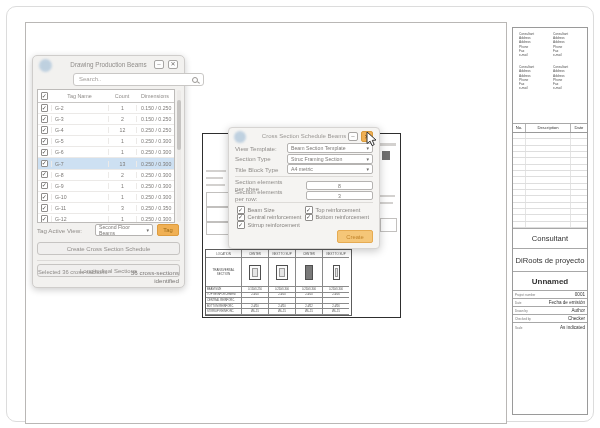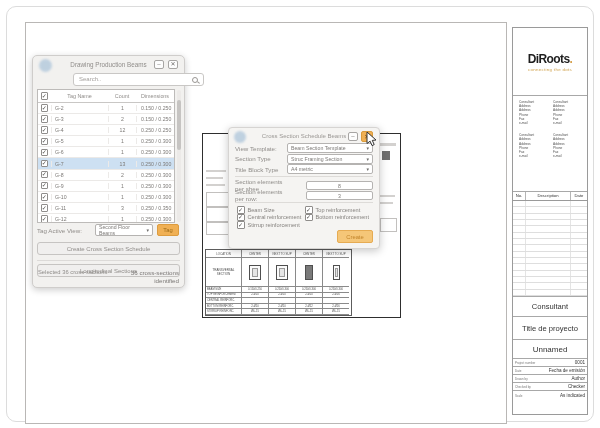--- a/index.html
+++ b/index.html
@@ -24,21 +24,21 @@
   .rev-head{display:grid;grid-template-columns:13px 1fr 16px;height:8px;border-bottom:1px solid #9a9a9a;
             font-size:4.2px;color:#333;align-items:center;text-align:center;}
   .rev-head span{border-right:1px solid #b5b5b5;height:100%;line-height:8px;}
   .rev-head span:last-child{border-right:none;}
   .rev-rows{flex:1;display:flex;flex-direction:column;}
   .rev-row{flex:1;display:grid;grid-template-columns:13px 1fr 16px;border-bottom:1px solid #dedede;}
   .rev-row span{border-right:1px solid #e4e4e4;}
   .rev-row span:last-child{border-right:none;}
   .tb-owner{height:20px;font-size:7.6px;color:#333;display:flex;align-items:center;justify-content:center;}
   .tb-projname{height:23px;font-size:7.6px;color:#333;display:flex;align-items:center;justify-content:center;}
-  .tb-unnamed{height:19px;font-size:8px;color:#333;display:flex;align-items:center;justify-content:center;}
+  .tb-unnamed{height:19px;font-size:8px;color:#333;display:flex;align-items:center;justify-content:center;font-weight:bold;}
   .tb-info{height:8px;display:flex;align-items:center;justify-content:space-between;padding:0 2px;}
   .tb-info .lbl{font-size:3px;color:#777;}
   .tb-info .val{font-size:4.6px;color:#333;}
   .tb-sheetno{height:15px;font-size:9px;color:#222;display:flex;align-items:center;justify-content:center;}
   .tb-scale{height:9px;border-bottom:none;display:flex;align-items:center;justify-content:space-between;padding:0 2px;}
   
   .minisheet{left:202px;top:133px;width:197px;height:183px;background:#fff;border:1.5px solid #2e2e2e;z-index:2;}
   .frag-bar{background:#d3d1cf;}
   .frag-box{border:1px solid #c2c0be;}
   .frag-dark{background:#6f6f6f;}
@@ -115,24 +115,20 @@
               color:#c1832a;font-size:5.8px;text-align:center;line-height:12px;box-sizing:border-box;}
   .cursor{left:366px;top:131px;z-index:10;}
 </style>
 </head>
 <body>
 
 <div class="abs outer-border"></div>
 <div class="abs sheet"></div>
 
 <div class="abs titleblock">
-  <div class="tb-sec tb-logo">
-    <div class="brand"><span>DiRoots</span><span class="dot">.</span></div>
-    <div class="tagline">connecting the dots</div>
-  </div>
   <div class="tb-sec tb-consult" id="consultants">
       <div class="c-block">
         <div>Consultant</div>
         <div>Address</div>
         <div>Address</div>
         <div>Phone</div>
         <div>Fax</div>
         <div>e-mail</div>
       </div>
       <div class="c-block">
@@ -238,21 +234,21 @@
           <span></span>
         </div>
         <div class="rev-row">
           <span></span>
           <span></span>
           <span></span>
         </div>
       </div>
   </div>
   <div class="tb-sec tb-owner">Consultant</div>
-  <div class="tb-sec tb-projname">Title de proyecto</div>
+  <div class="tb-sec tb-projname">DiRoots de proyecto</div>
   <div class="tb-sec tb-unnamed">Unnamed</div>
   <div id="tb-info">
       <div class="tb-sec tb-info">
         <span class="lbl">Project number</span>
         <span class="val">0001</span>
       </div>
       <div class="tb-sec tb-info">
         <span class="lbl">Date</span>
         <span class="val">Fecha de emisión</span>
       </div>

